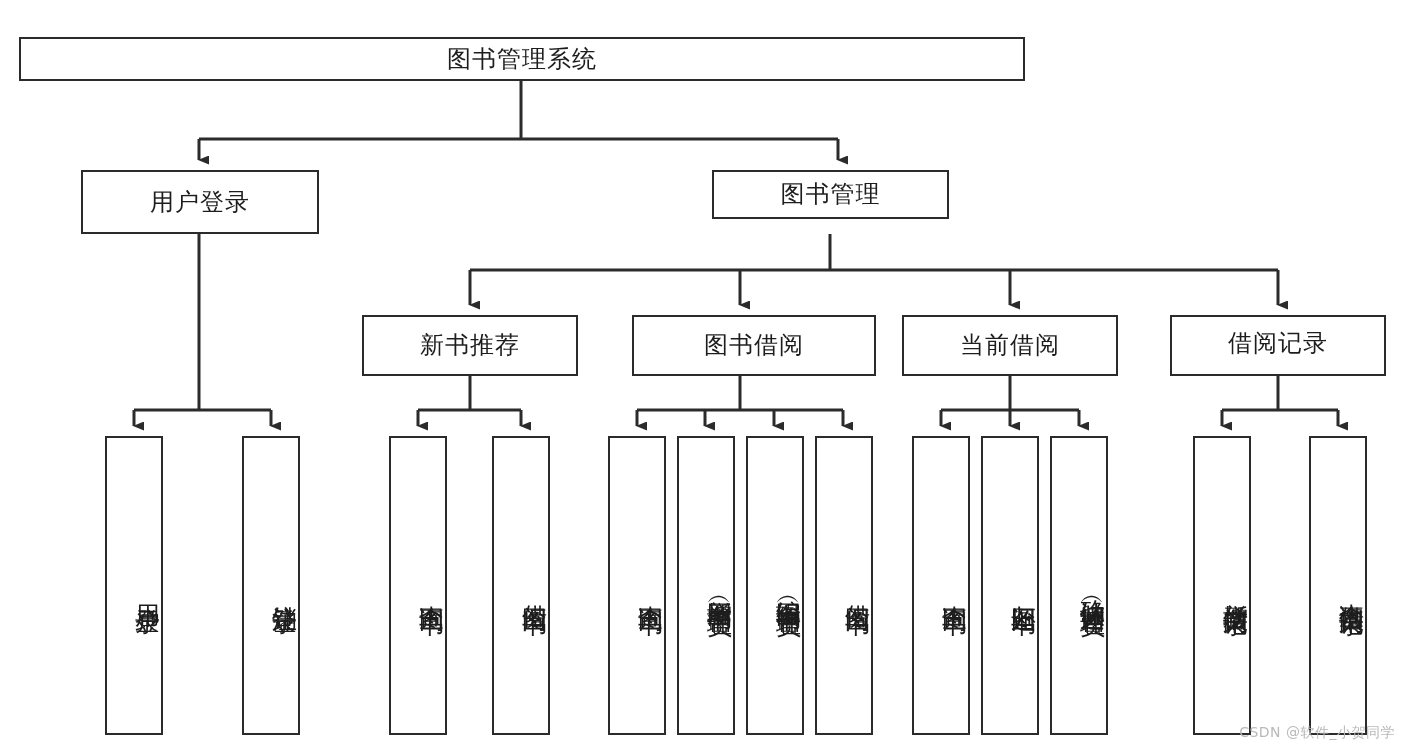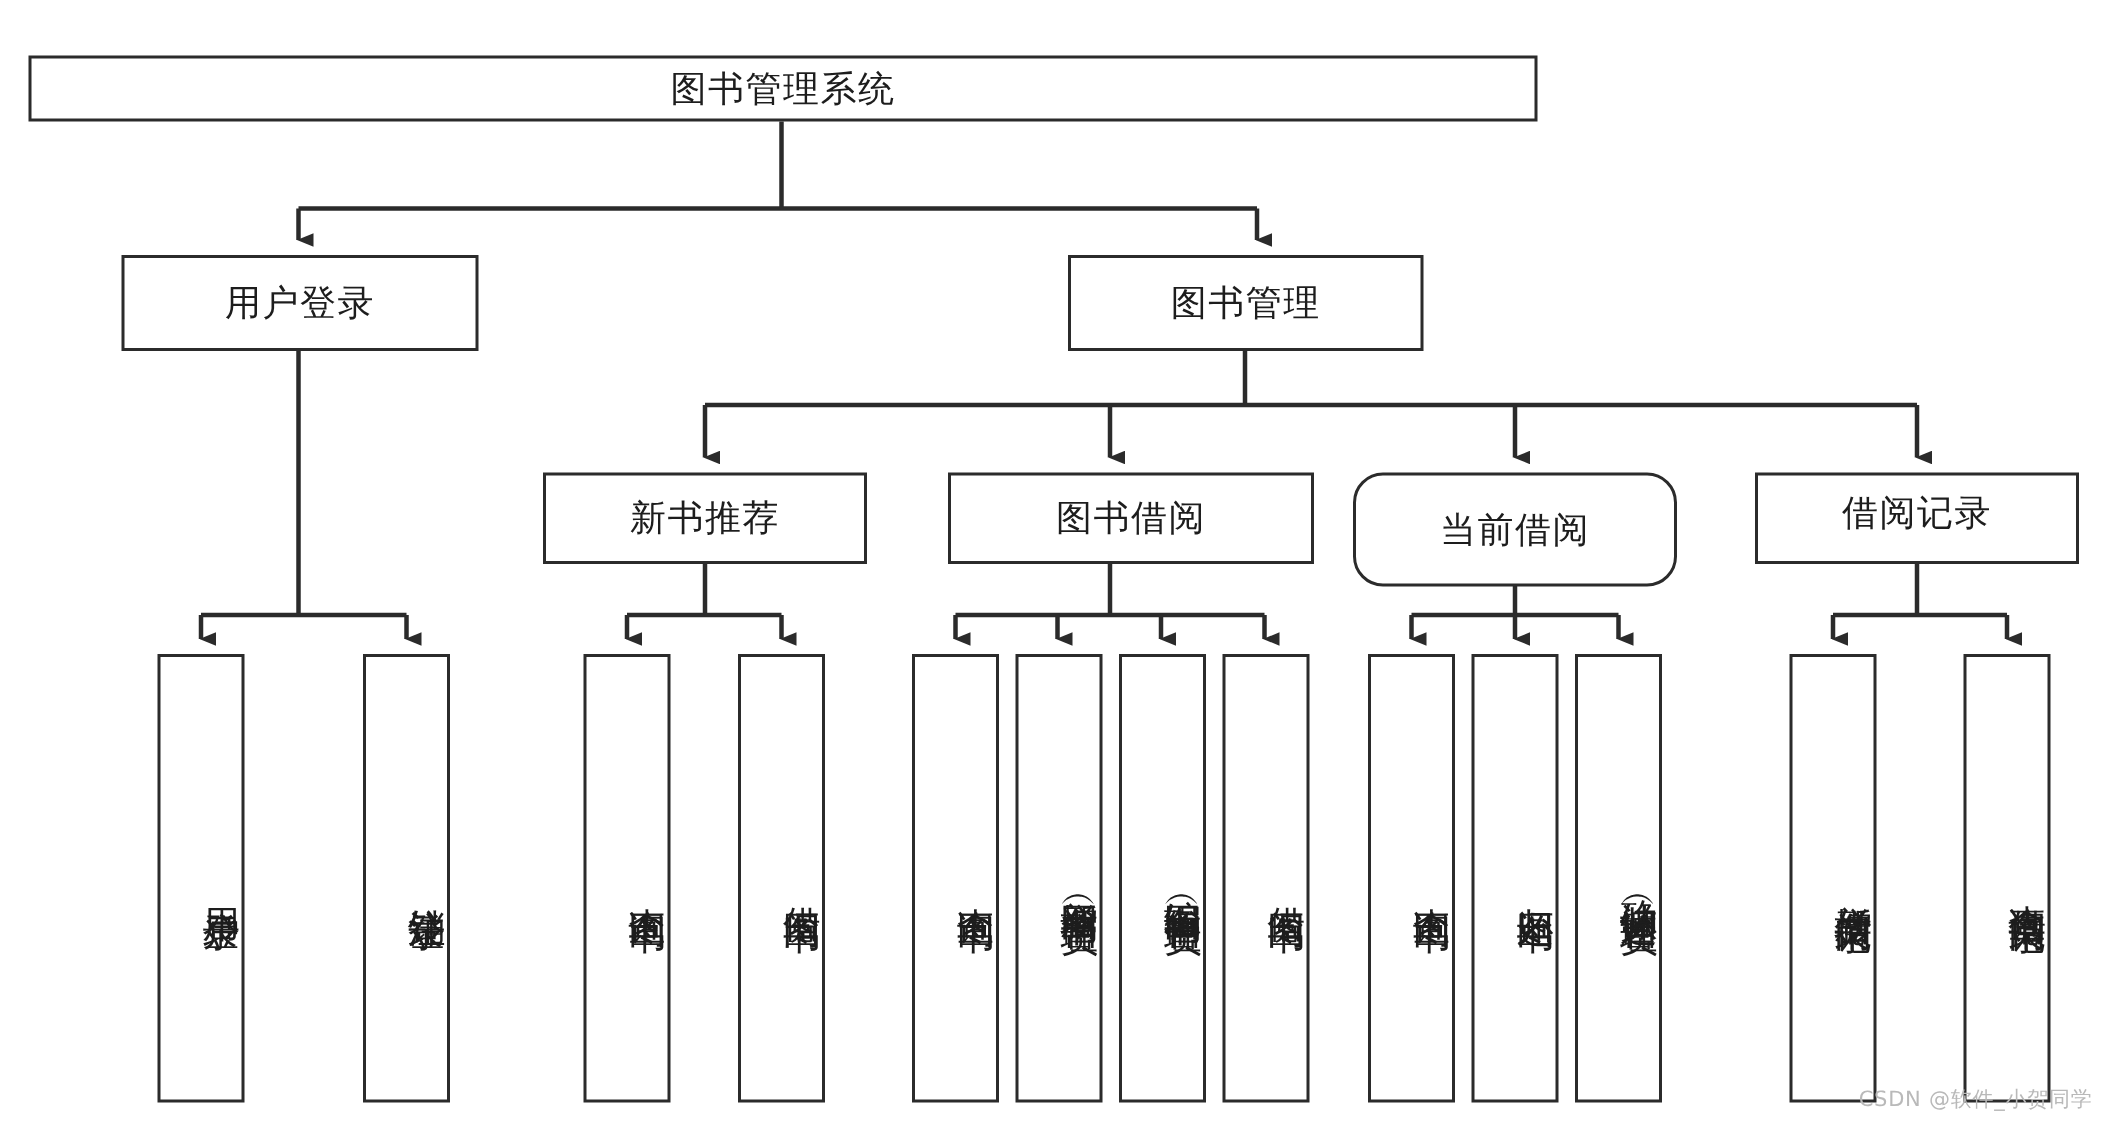--- a/index.html
+++ b/index.html
@@ -124,31 +124,31 @@
     </g>
   </svg>
 
   <div class="node horiz" style="left:19px; top:13px; width:1006px; height:44px;margin-top:24px;">
     <span>图书管理系统</span>
   </div>
 
   <div class="node horiz" style="left:81px; top:170px; width:238px; height:64px;">
     <span>用户登录</span>
   </div>
-  <div class="node horiz" style="left:712px; top:170px; width:237px; height:64px;">
+  <div class="node horiz" style="left:712px; top:170px; width:237px; height:49px;">
     <span>图书管理</span>
   </div>
 
   <div class="node horiz" style="left:362px; top:315px; width:216px; height:61px;">
     <span>新书推荐</span>
   </div>
   <div class="node horiz" style="left:632px; top:315px; width:244px; height:61px;">
     <span>图书借阅</span>
   </div>
-  <div class="node horiz" style="left:902px; top:315px; width:216px; height:76px;border-radius:20px;">
+  <div class="node horiz" style="left:902px; top:315px; width:216px; height:61px;">
     <span>当前借阅</span>
   </div>
   <div class="node horiz" style="left:1170px; top:315px; width:216px; height:61px;font-family:Liberation Mono, monospace;">
     <span>借阅记录</span>
   </div>
 
   <div class="node vert" style="left:105px; top:436px; width:58px; height:299px;">
     <span>用户登录</span>
   </div>
   <div class="node vert" style="left:242px; top:436px; width:58px; height:299px;">

